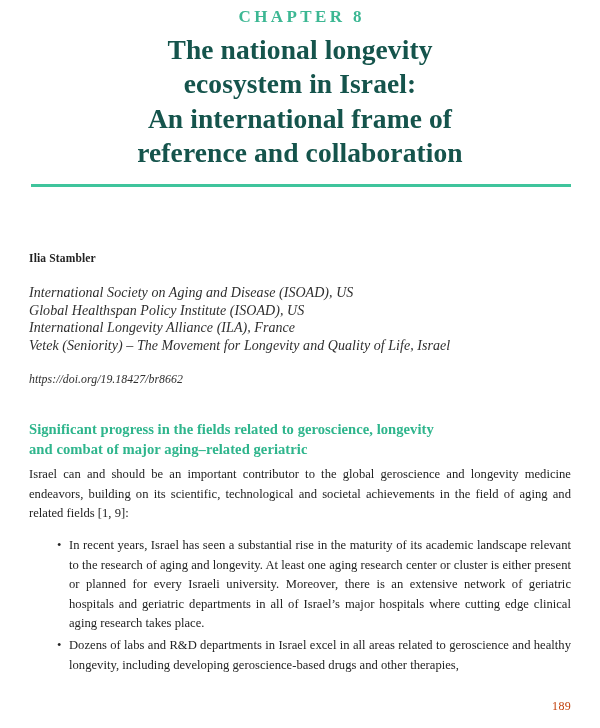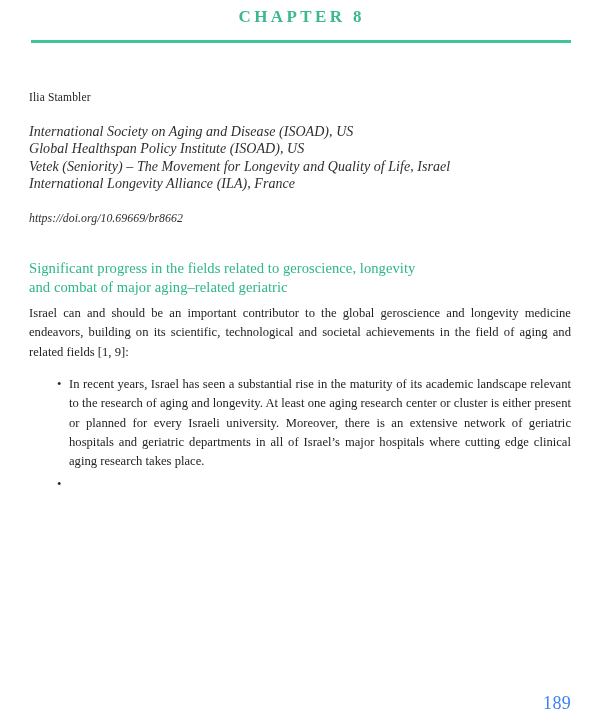--- a/index.html
+++ b/index.html
@@ -64,23 +64,23 @@
     margin-top: 13px;
   }
 
   
   .byline-block {
     margin-left: 29px;
     margin-right: 29px;
   }
 
   .author-name {
-    margin-top: 48px;
-    font-family: "Liberation Serif", "DejaVu Serif", serif;
-    font-weight: normal;
+    margin-top: 65px;
+    font-family: "Liberation Serif", "DejaVu Serif", serif;
+    font-weight: bold;
     font-size: 11.5px;
     color: #232323;
     letter-spacing: 0.15px;
   }
 
   .affiliations {
     margin-top: 20px;
   }
   .affiliation-line {
     font-family: "Liberation Serif", "DejaVu Serif", serif;
@@ -103,21 +103,21 @@
 
   
   .content {
     margin-left: 29px;
     margin-right: 29px;
   }
 
   .section-heading {
     margin-top: 33px;
     font-family: "Liberation Serif", "DejaVu Serif", serif;
-    font-weight: normal;
+    font-weight: bold;
     font-size: 14.6px;
     line-height: 19.5px;
     color: #2eb58c;
     letter-spacing: 0.05px;
   }
   .section-heading .hl {
     display: block;
     white-space: nowrap;
   }
 
@@ -156,64 +156,71 @@
     line-height: 19.4px;
     color: #232323;
   }
 
   
   .page-number {
     position: absolute;
     right: 29px;
     bottom: 14px;
     font-family: "Liberation Serif", "DejaVu Serif", serif;
-    font-size: 18px;
-    color: #3b82f6;
+    font-size: 12px;
+    color: #c2410c;
     letter-spacing: 0.3px;
   }
 </style>
 </head>
 <body>
 
 <div class="page">
 
   <div class="chapter-header">
     <div class="chapter-eyebrow">CHAPTER 8</div>
 
+    <div class="chapter-title">
+      <span class="tl">The national longevity</span>
+      <span class="tl">ecosystem in Israel:</span>
+      <span class="tl">An international frame of</span>
+      <span class="tl">reference and collaboration</span>
+    </div>
   </div>
 
   <hr class="title-rule">
 
   <div class="byline-block">
     <div class="author-name">Ilia Stambler</div>
 
     <div class="affiliations">
       <div class="affiliation-line">International Society on Aging and Disease (ISOAD), US</div>
       <div class="affiliation-line">Global Healthspan Policy Institute (ISOAD), US</div>
+      <div class="affiliation-line">International Longevity Alliance (ILA), France</div>
       <div class="affiliation-line">Vetek (Seniority) – The Movement for Longevity and Quality of Life, Israel</div>
-      <div class="affiliation-line">International Longevity Alliance (ILA), France</div>
     </div>
 
-    <div class="doi-line">https://doi.org/10.69669/br8662</div>
+    <div class="doi-line">https://doi.org/19.18427/br8662</div>
   </div>
 
   <div class="content">
     <div class="section-heading">
       <span class="hl">Significant progress in the fields related to geroscience, longevity</span>
       <span class="hl">and combat of major aging–related geriatric</span>
     </div>
 
     <p class="body-para">Israel can and should be an important contributor to the global geroscience and longevity medicine endeavors, building on its scientific, technological and societal achievements in the field of aging and related fields [1, 9]:</p>
 
     <ul class="bullet-list">
       <li class="bullet-item">
         <span class="bullet-marker">•</span>
         <span>In recent years, Israel has seen a substantial rise in the maturity of its academic landscape relevant to the research of aging and longevity. At least one aging research center or cluster is either present or planned for every Israeli university. Moreover, there is an extensive network of geriatric hospitals and geriatric departments in all of Israel’s major hospitals where cutting edge clinical aging research takes place.</span>
       </li>
       <li class="bullet-item">
         <span class="bullet-marker">•</span>
+        <span>Dozens of labs and R&amp;D departments in Israel excel in all areas related to geroscience and healthy longevity, including developing geroscience-based drugs and other therapies,</span>
       </li>
     </ul>
   </div>
 
   <div class="page-number">189</div>
 
 </div>
 
 </body></html>

